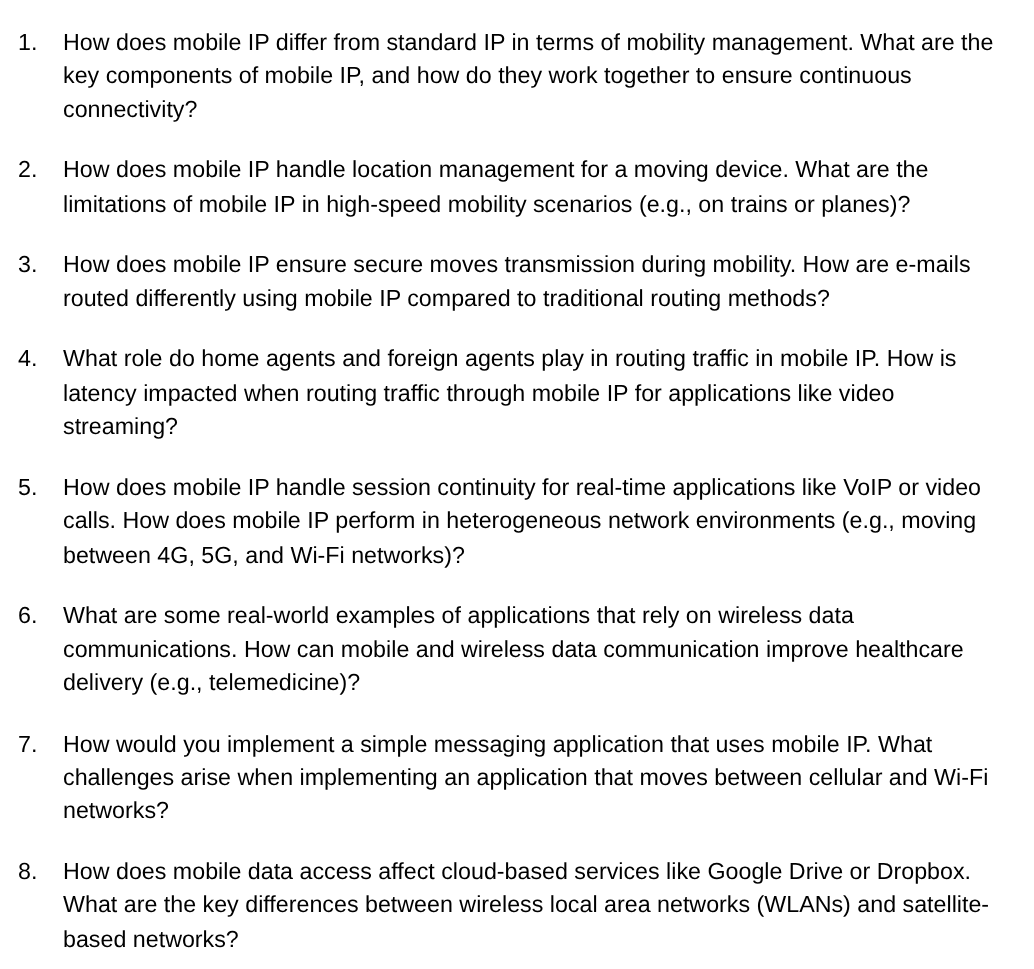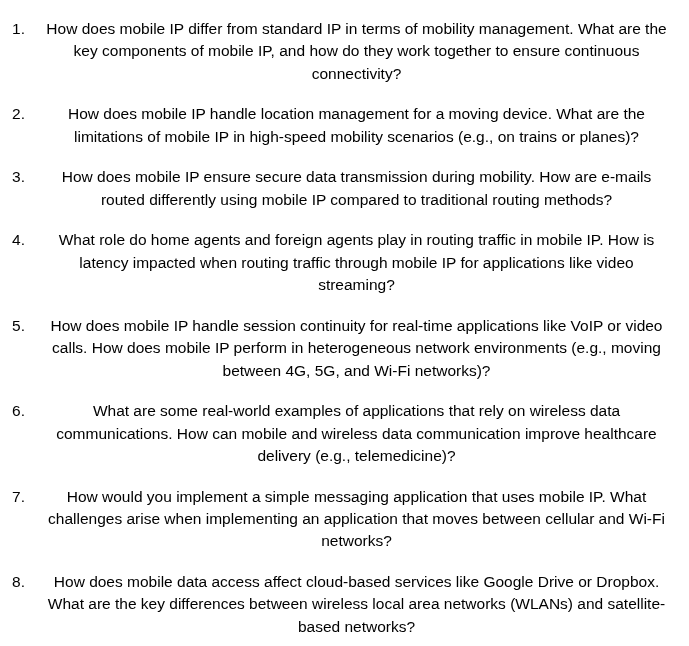--- a/index.html
+++ b/index.html
@@ -18,34 +18,33 @@
     }
     ol {
       list-style: none;
       counter-reset: item;
     }
     li {
       counter-increment: item;
       position: relative;
       padding-left: 32px;
       margin-bottom: 18px;
-      text-align: center;
     }
     li::before {
       content: counter(item) ".";
       position: absolute;
       left: 2px;
       top: 0;
     }
   </style>
 </head>
 <body>
 
 <ol>
   <li><span>How does mobile IP differ from standard IP in terms of mobility management. What are the key components of mobile IP, and how do they work together to ensure continuous connectivity?</span></li>
   <li><span>How does mobile IP handle location management for a moving device. What are the limitations of mobile IP in high-speed mobility scenarios (e.g., on trains or planes)?</span></li>
-  <li><span>How does mobile IP ensure secure data transmission during mobility. How are e-mails routed differently using mobile IP compared to traditional routing methods?</span></li>
+  <li><span>How does mobile IP ensure secure moves transmission during mobility. How are e-mails routed differently using mobile IP compared to traditional routing methods?</span></li>
   <li><span>What role do home agents and foreign agents play in routing traffic in mobile IP. How is latency impacted when routing traffic through mobile IP for applications like video streaming?</span></li>
   <li><span>How does mobile IP handle session continuity for real-time applications like VoIP or video calls. How does mobile IP perform in heterogeneous network environments (e.g., moving between 4G, 5G, and Wi-Fi networks)?</span></li>
   <li><span>What are some real-world examples of applications that rely on wireless data communications. How can mobile and wireless data communication improve healthcare delivery (e.g., telemedicine)?</span></li>
   <li><span>How would you implement a simple messaging application that uses mobile IP. What challenges arise when implementing an application that moves between cellular and Wi-Fi networks?</span></li>
   <li><span>How does mobile data access affect cloud-based services like Google Drive or Dropbox. What are the key differences between wireless local area networks (WLANs) and satellite-based networks?</span></li>
 </ol>
 
 </body></html>

